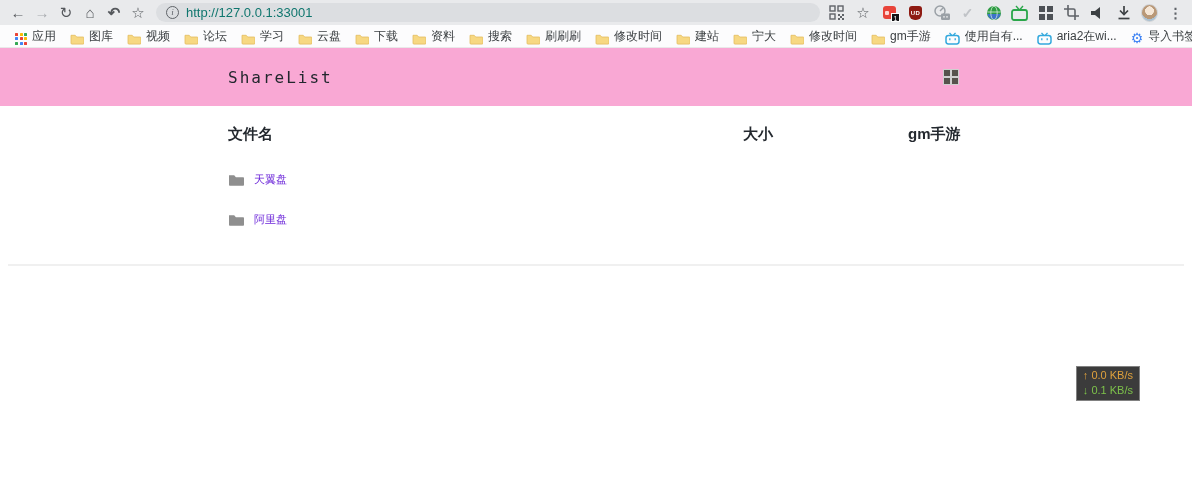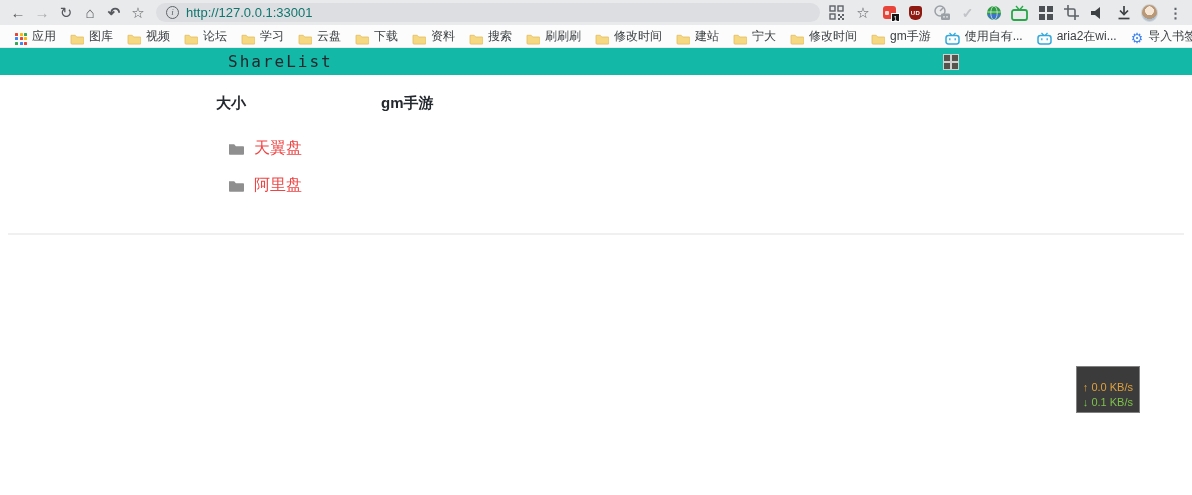--- a/index.html
+++ b/index.html
@@ -63,49 +63,49 @@
     display:flex; align-items:center; padding:0 8px; font-size:12px; color:#3c4043;
   }
   .bm { display:flex; align-items:flex-end; gap:5px; padding:0 7px; white-space:nowrap; flex:0 0 auto; }
   .bm-label { max-width:70px; overflow:hidden; text-overflow:ellipsis; }
   .apps-grid { display:grid; grid-template-columns:repeat(3,3px); grid-gap:1.5px; }
   .apps-grid span { width:3px; height:3px; border-radius:0.5px; }
   .gear-glyph { color:#4285f4; font-size:14px; line-height:1; }
 
   
   .page { position:absolute; top:48px; left:0; right:0; bottom:0; background:#fff; }
-  .site-header { height:27px; background:#14b8a6; }
+  .site-header { height:58px; background:#f9a8d4; }
   .container { width:760px; margin:0 auto; }
   .site-header .container { display:flex; align-items:center; height:100%; padding:0 12px; }
   .site-title { font-family:"DejaVu Sans Mono", monospace; font-size:16px; letter-spacing:2px; color:#23272e; }
   .hgrid { margin-left:auto; margin-right:6px; display:grid; grid-template-columns:6px 6px; grid-gap:2px; }
   .hgrid span { width:6px; height:6px; background:#56524c; box-shadow:0 0 0 1px #cfcfcf; }
 
   .thead { display:flex; margin-top:19px; font-weight:bold; font-size:15px; color:#24292f; }
   .col-name { width:527px; padding-left:12px; }
   .col-size { width:165px; }
   .col-mtime { width:68px; }
-  .frow { display:flex; align-items:center; height:17px; font-size:16px; color:#ef4444; cursor:pointer; }
+  .frow { display:flex; align-items:center; height:17px; font-size:11px; color:#6d28d9; cursor:pointer; }
   .frow.first { margin-top:27px; }
   .frow + .frow { margin-top:22px;align-items:flex-end; }
   .fname { display:flex; align-items:center; gap:9px; padding-left:12px; }
   .divider { border:none; border-top:2px solid #f0f0f0; margin:37px 8px 0; }
   .site-footer {
     margin-top:15px; display:flex; justify-content:center; align-items:center; gap:17px;
     font-family:"DejaVu Sans Mono", monospace; font-size:13px; color:#3a3e44;
   }
   .admin-link { color:#4173ad; text-decoration:underline; position:relative; cursor:pointer; }
   .annotation {
     position:absolute; left:50%; top:50%; transform:translate(-50%,-52%);
     width:44px; height:27px; border:1.5px solid #e2837c; border-radius:50%; pointer-events:none;
   }
 
   .speed {
     position:absolute; top:318px; right:52px; background:#3b3b3b; border:1px solid #818181;
-    padding:13px 6px 2px; font-size:11px; line-height:15px; white-space:nowrap;
+    padding:1px 6px 2px; font-size:11px; line-height:15px; white-space:nowrap;
   }
   .speed .up { color:#dfa13c; }
   .speed .down { color:#7dc24a; }
 </style>
 </head>
 <body>
 
 <div class="toolbar">
   <div class="nav-btn">←</div>
   <div class="nav-btn disabled">→</div>
@@ -352,20 +352,21 @@
           <span></span>
           <span></span>
           <span></span>
           <span></span>
         </span>
     </div>
   </div>
 
   <div class="container">
     <div class="thead">
+      <div class="col-name">文件名</div>
       <div class="col-size">大小</div>
       <div class="col-mtime">gm手游</div>
     </div>
 
     <div class="frow first">
       <div class="col-name fname">
         <svg width="17" height="14">
             <path d="M1 2.2 h5.2 l1.7 2 h7.1 c.55 0 1 .45 1 1 v6.6 c0 .55 -.45 1 -1 1 H2 c-.55 0 -1 -.45 -1 -1 z" fill="#8f8f8f"></path>
           </svg>
         <span>天翼盘</span>

